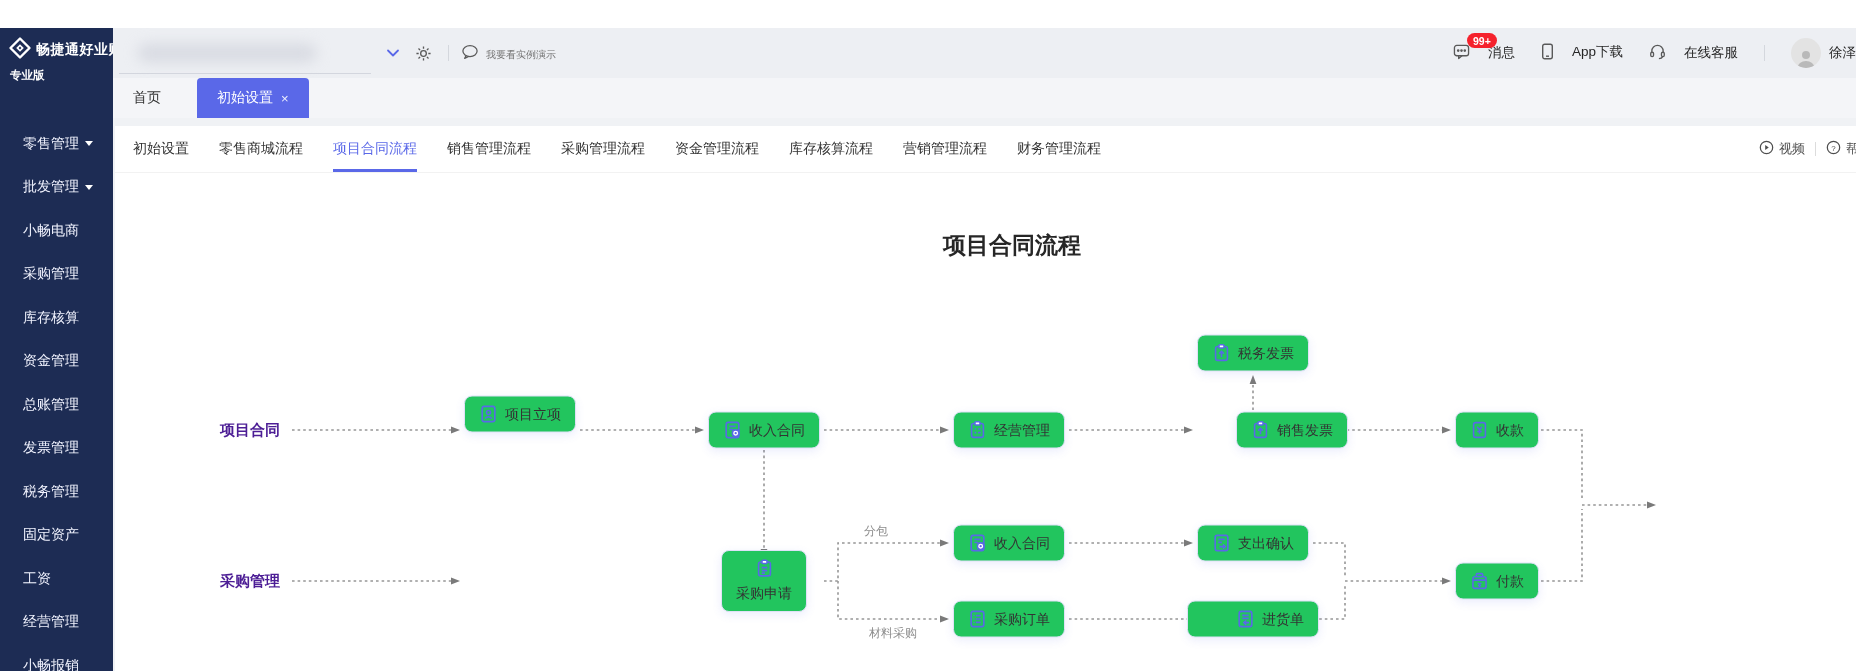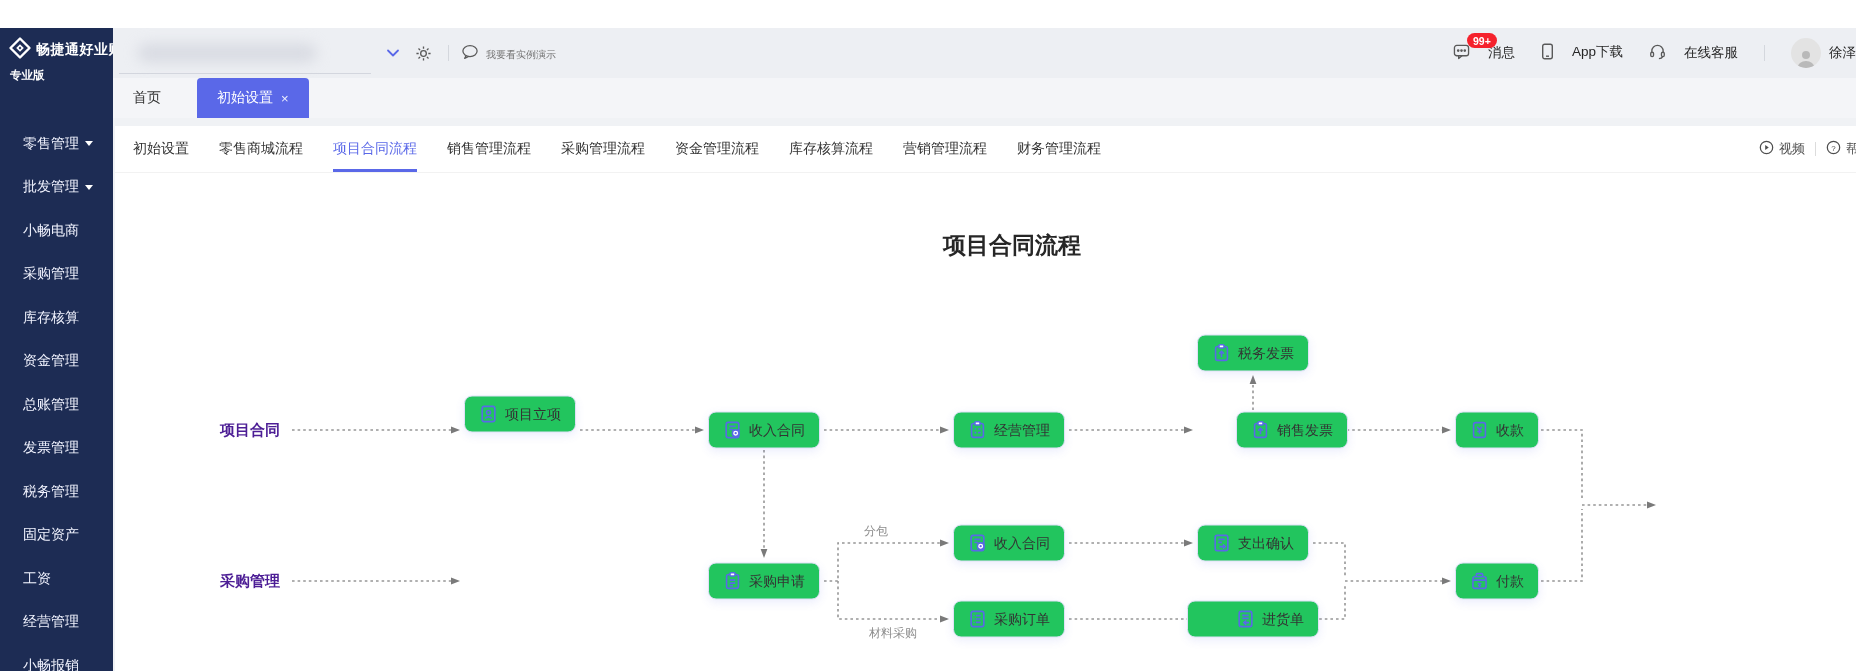--- a/index.html
+++ b/index.html
@@ -337,21 +337,21 @@
     </div>
     <div class="flow-node" style="left: 1497px; top: 430px;">
       <span style="display: flex;">
         <svg width="19" height="19" viewBox="0 0 18 18" fill="none" stroke="#5a68e8" stroke-width="1.5">
           <rect x="3.4" y="2" width="11.2" height="14" rx="2"></rect>
           <path d="M6.7 6 L9 8.8 L11.3 6 M9 8.8 V12.6 M6.9 10.4 h4.2"></path>
         </svg>
       </span>
       <span>收款</span>
     </div>
-    <div class="flow-node" style="left: 764px; top: 581px;">
+    <div class="flow-node" style="left: 764px; top: 581px; flex-direction: column;">
       <span style="display: flex;">
         <svg width="19" height="19" viewBox="0 0 18 18" fill="none" stroke="#5a68e8" stroke-width="1.5">
           <rect x="3.4" y="2.8" width="11.2" height="13.2" rx="2"></rect>
           <rect x="6.6" y="1.2" width="4.8" height="3" rx="1" fill="#fff"></rect>
           <path d="M6.4 8.2 h5.2 M6.4 11 h5.2 M6.4 13.4 h3"></path>
         </svg>
       </span>
       <span>采购申请</span>
     </div>
     <div class="flow-node" style="left: 1009px; top: 543px;">

